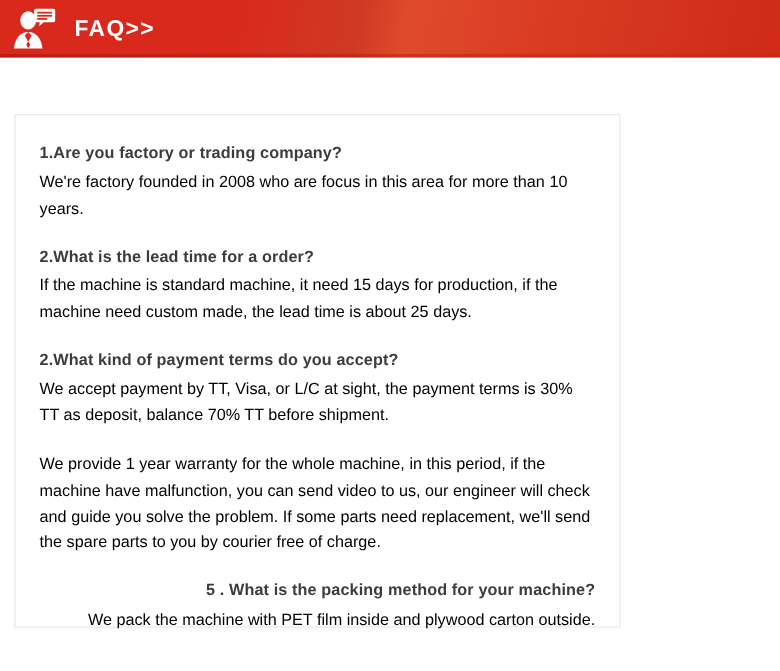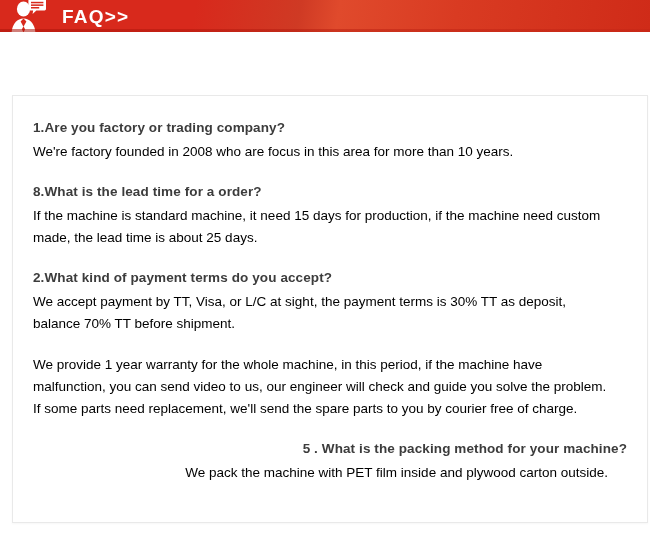--- a/index.html
+++ b/index.html
@@ -14,21 +14,21 @@
     overflow: hidden;
     position: relative;
   }
 
   
   .faq-header {
     position: absolute;
     left: 0;
     top: 0;
     width: 650px;
-    height: 32px;
+    height: 48px;
     background: linear-gradient(100deg, #d8291c 0%, #d8291c 30%, #cf3a24 46%, #e04a2c 52%, #d93b22 70%, #cf2b18 100%);
     display: flex;
     align-items: center;
     box-sizing: border-box;
     padding-left: 8px;
     overflow: hidden;
   }
   .faq-header::after {
     content: "";
     position: absolute;
@@ -52,21 +52,21 @@
     line-height: 1;
     position: relative;
     z-index: 2;
   }
 
   
   .faq-card {
     position: absolute;
     left: 12px;
     top: 95px;
-    width: 636px;
+    width: 505px;
     height: 428px;
     background: #ffffff;
     border: 1px solid #e9e9e9;
     box-sizing: border-box;
     box-shadow: 0 1px 2px rgba(0,0,0,0.035);
   }
   .faq-list {
     padding: 22px 20px 20px 20px;
   }
   .faq-block {
@@ -118,21 +118,21 @@
 
 <div class="faq-card">
   <div class="faq-list">
 
     <div class="faq-block">
       <p class="faq-q">1.Are you factory or trading company?</p>
       <p class="faq-a">We're factory founded in 2008 who are focus in this area for more than 10 years.</p>
     </div>
 
     <div class="faq-block">
-      <p class="faq-q">8.What is the lead time for a order?</p>
+      <p class="faq-q">2.What is the lead time for a order?</p>
       <p class="faq-a">If the machine is standard machine, it need 15 days for production, if the machine need custom made, the lead time is about 25 days.</p>
     </div>
 
     <div class="faq-block">
       <p class="faq-q">2.What kind of payment terms do you accept?</p>
       <p class="faq-a">We accept payment by TT, Visa, or L/C at sight, the payment terms is 30% TT as deposit, balance 70% TT before shipment.</p>
     </div>
 
     <div class="faq-block">
       <p class="faq-a">We provide 1 year warranty for the whole machine, in this period, if the machine have malfunction, you can send video to us, our engineer will check and guide you solve the problem. If some parts need replacement, we'll send the spare parts to you by courier free of charge.</p>

